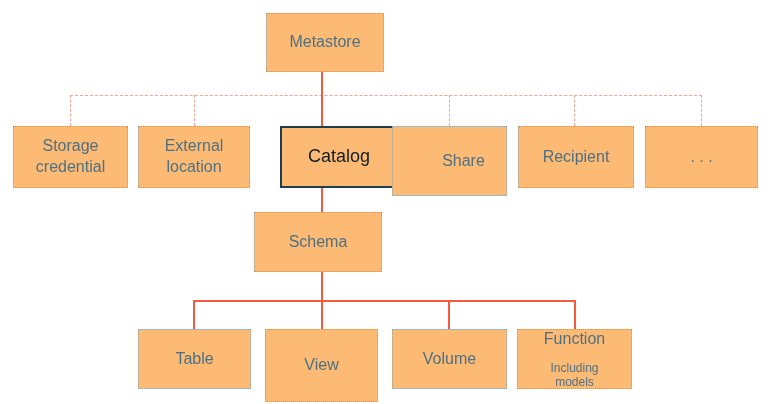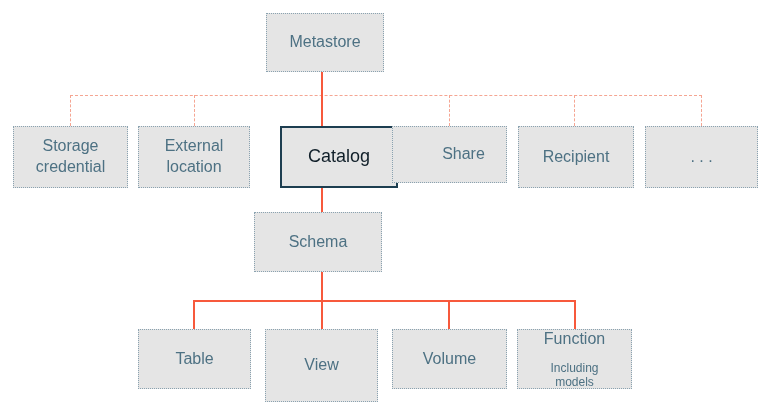--- a/index.html
+++ b/index.html
@@ -13,21 +13,21 @@
     height: 404px;
     background: #ffffff;
     font-family: "Liberation Sans", sans-serif;
     overflow: hidden;
   }
 
   
   .node {
     position: absolute;
     box-sizing: border-box;
-    background: #e5e5e5;
+    background: #fdba74;
     border: 1px dotted #8aa2b0;
     color: #4d7183;
     font-size: 16px;
     line-height: 1.3;
     display: flex;
     flex-direction: column;
     align-items: center;
     justify-content: center;
     text-align: center;
     padding: 0 6px;
@@ -43,21 +43,21 @@
   .node.highlight {
     border: 2px solid #1d3e50;
     color: #101f29;
     font-size: 18px;
   }
 
   #n-metastore { left: 266px; top: 13px;  width: 118px; height: 59px; }
   #n-storage   { left: 13px;  top: 126px; width: 115px; height: 62px; }
   #n-external  { left: 138px; top: 126px; width: 112px; height: 62px; }
   #n-catalog   { left: 264px; top: 126px; width: 118px; height: 62px; margin-left: 16px; }
-  #n-share     { left: 392px; top: 126px; width: 115px; height: 57px; padding-left: 34px; }
+  #n-share     { left: 392px; top: 126px; width: 115px; height: 70px; padding-left: 34px; }
   #n-recipient { left: 518px; top: 126px; width: 116px; height: 62px; }
   #n-more      { left: 645px; top: 126px; width: 113px; height: 62px; }
   #n-schema    { left: 254px; top: 212px; width: 128px; height: 60px; }
   #n-table     { left: 138px; top: 329px; width: 113px; height: 60px; }
   #n-view      { left: 265px; top: 329px; width: 113px; height: 73px; }
   #n-volume    { left: 392px; top: 329px; width: 115px; height: 60px; }
   #n-function  { left: 517px; top: 329px; width: 115px; height: 60px; justify-content: center; }
 
   
   .vline-solid { position: absolute; width: 2px;  background: #f7593c; }

